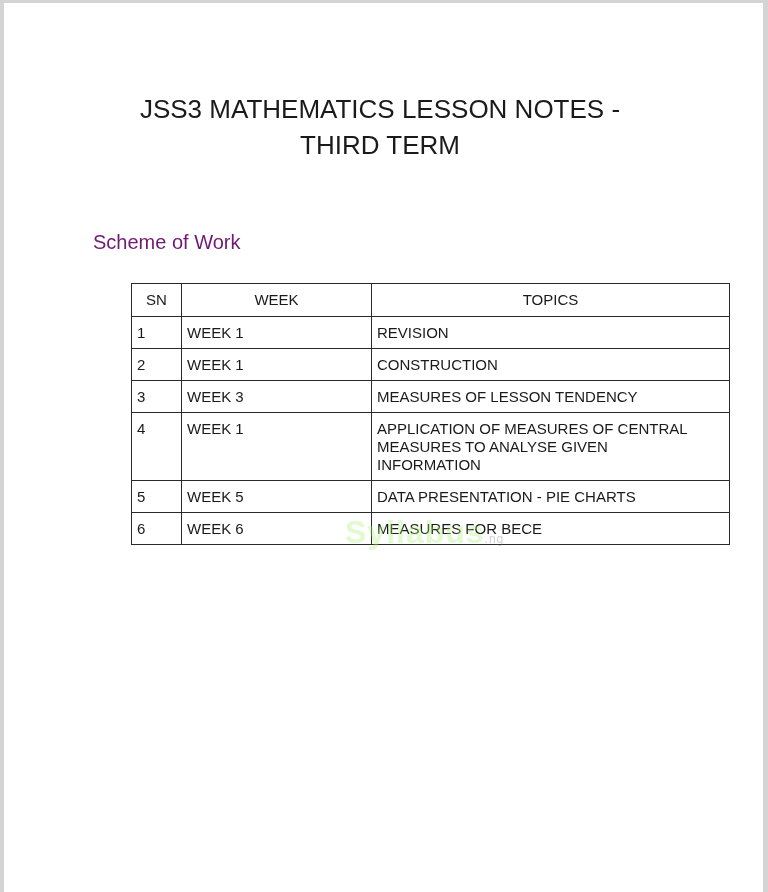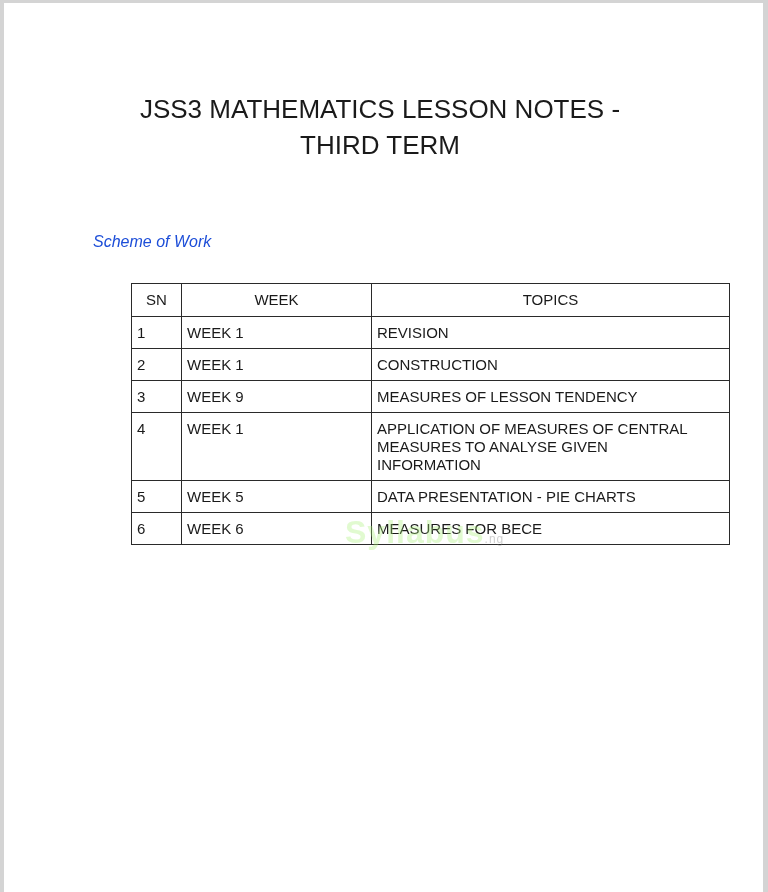--- a/index.html
+++ b/index.html
@@ -23,24 +23,23 @@
       width: 768px;
       margin-left: -4px;
       text-align: center;
       font-size: 26px;
       line-height: 36px;
       color: #1a1a1a;
     }
     .section-heading {
       position: absolute;
       left: 93px; top: 229px;
-      font-size: 16px;
+      font-size: 20px;
       line-height: 26px;
-      color: #1d4ed8;
-      font-style: italic;
+      color: #701a75;
     }
     table.scheme {
       position: absolute;
       left: 131px; top: 283px;
       border-collapse: collapse;
       font-size: 15px;
       color: #1a1a1a;
       padding-left: 24px;
     }
     table.scheme th, table.scheme td {
@@ -111,21 +110,21 @@
     </tr>
     <tr>
       <td>2</td>
       <td>WEEK 1</td>
       <td>
           <span class="topic-text">CONSTRUCTION</span>
         </td>
     </tr>
     <tr>
       <td>3</td>
-      <td>WEEK 9</td>
+      <td>WEEK 3</td>
       <td>
           <span class="topic-text">MEASURES OF LESSON TENDENCY</span>
         </td>
     </tr>
     <tr>
       <td>4</td>
       <td>WEEK 1</td>
       <td>
           <span class="topic-text">APPLICATION OF MEASURES OF CENTRAL MEASURES TO ANALYSE GIVEN INFORMATION</span>
         </td>

